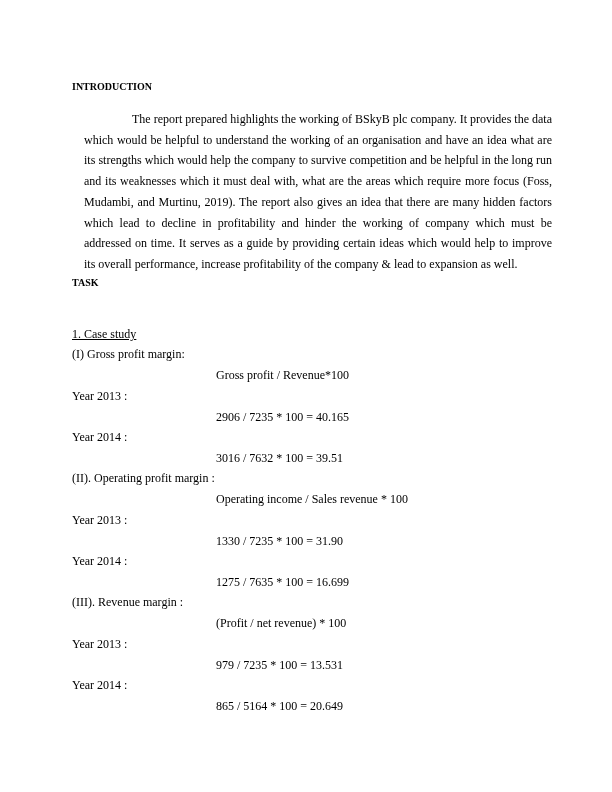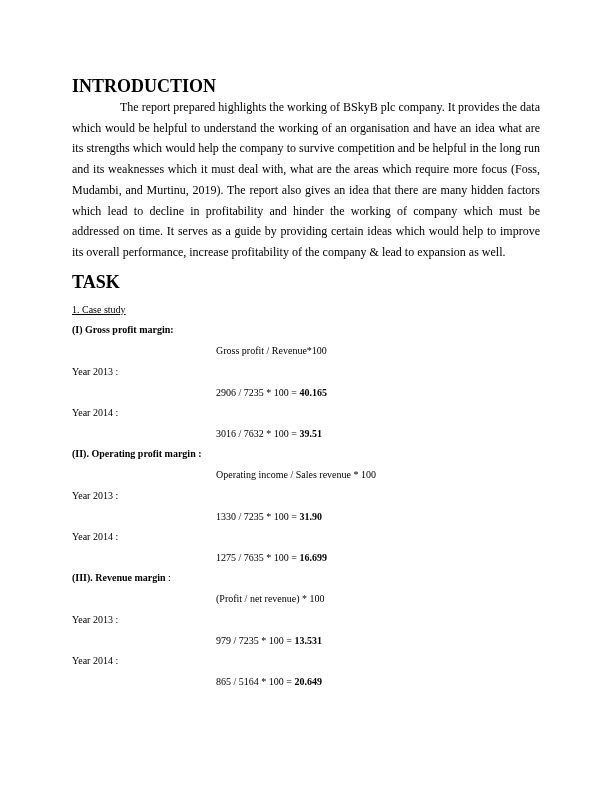--- a/index.html
+++ b/index.html
@@ -1,25 +1,25 @@
 <!DOCTYPE html>
 <html><head>
   <meta charset="utf-8">
   <style>
     html, body { margin: 0; padding: 0; background: #ffffff; }
     body { width: 612px; height: 792px; position: relative; overflow: hidden;
            font-family: "Liberation Serif", "DejaVu Serif", serif; color: #000; }
     .page { position: absolute; left: 72px; top: 0; width: 468px; }
-    .h1 { position: absolute; left: 0; font-weight: bold; font-size: 18px; line-height: 17px; white-space: nowrap; }
+    .h1 { position: absolute; left: 0; font-weight: bold; font-size: 10px; line-height: 17px; white-space: nowrap; }
     .para { position: absolute; left: 0; top: 97px; width: 468px; font-size: 12px; line-height: 20.7px;
-            text-align: justify; text-indent: 48px; margin: 0; }
-    .line { position: absolute; left: 0; font-size: 10px; line-height: 14px; white-space: nowrap; }
+            text-align: justify; text-indent: 48px; margin: 12px; }
+    .line { position: absolute; left: 0; font-size: 12px; line-height: 14px; white-space: nowrap; margin-top: 24px; }
     .indent { left: 144px; }
     .u { text-decoration: underline; }
-    b, .b { font-weight: bold; }
+    b, .b { font-weight: normal; }
   </style>
 </head>
 <body>
 
 <div class="page">
 
   <div class="h1" style="top:78px;">INTRODUCTION</div>
   <p class="para">The report prepared highlights the working of BSkyB plc company. It provides the data which would be helpful to understand the working of an organisation and have an idea what are its strengths which would help the company to survive competition and be helpful in the long run and its weaknesses which it must deal with, what are the areas which require more focus (Foss, Mudambi, and Murtinu, 2019). The report also gives an idea that there are many hidden factors which lead to decline in profitability and hinder the working of company which must be addressed on time. It serves as a guide by providing certain ideas which would help to improve its overall performance, increase profitability of the company &amp; lead to expansion as well.</p>
 
   <div class="h1" style="top:274px;text-align:right;">TASK</div>

